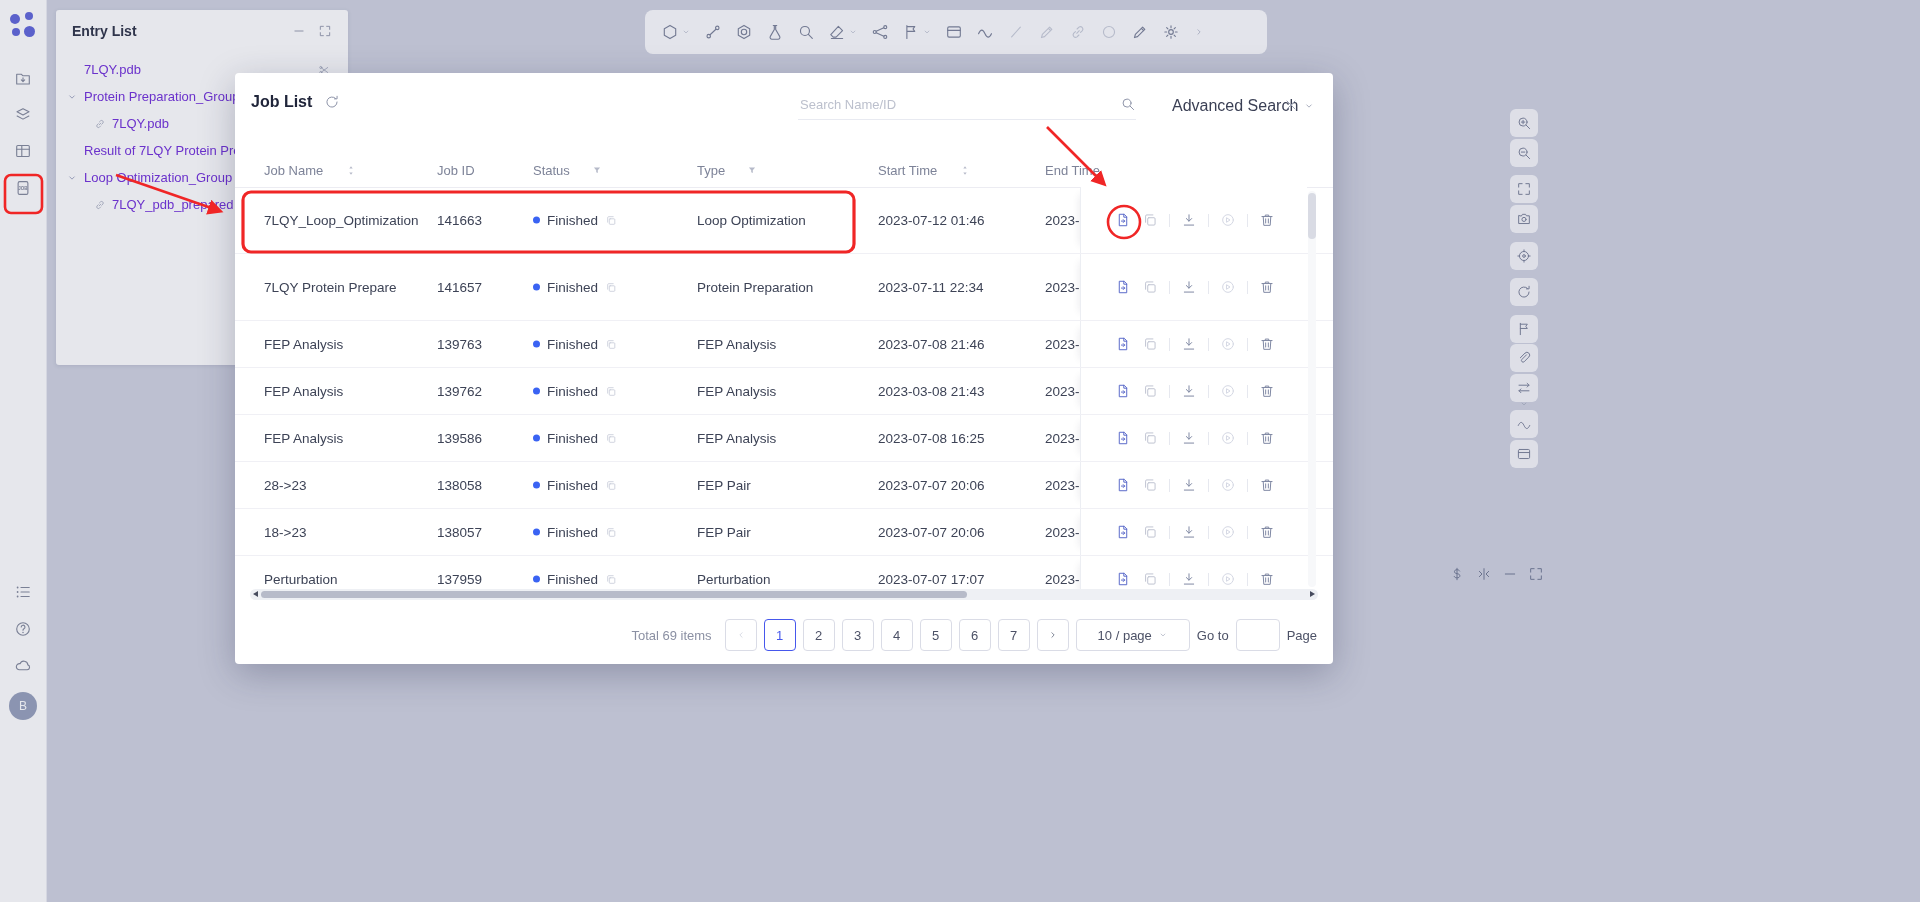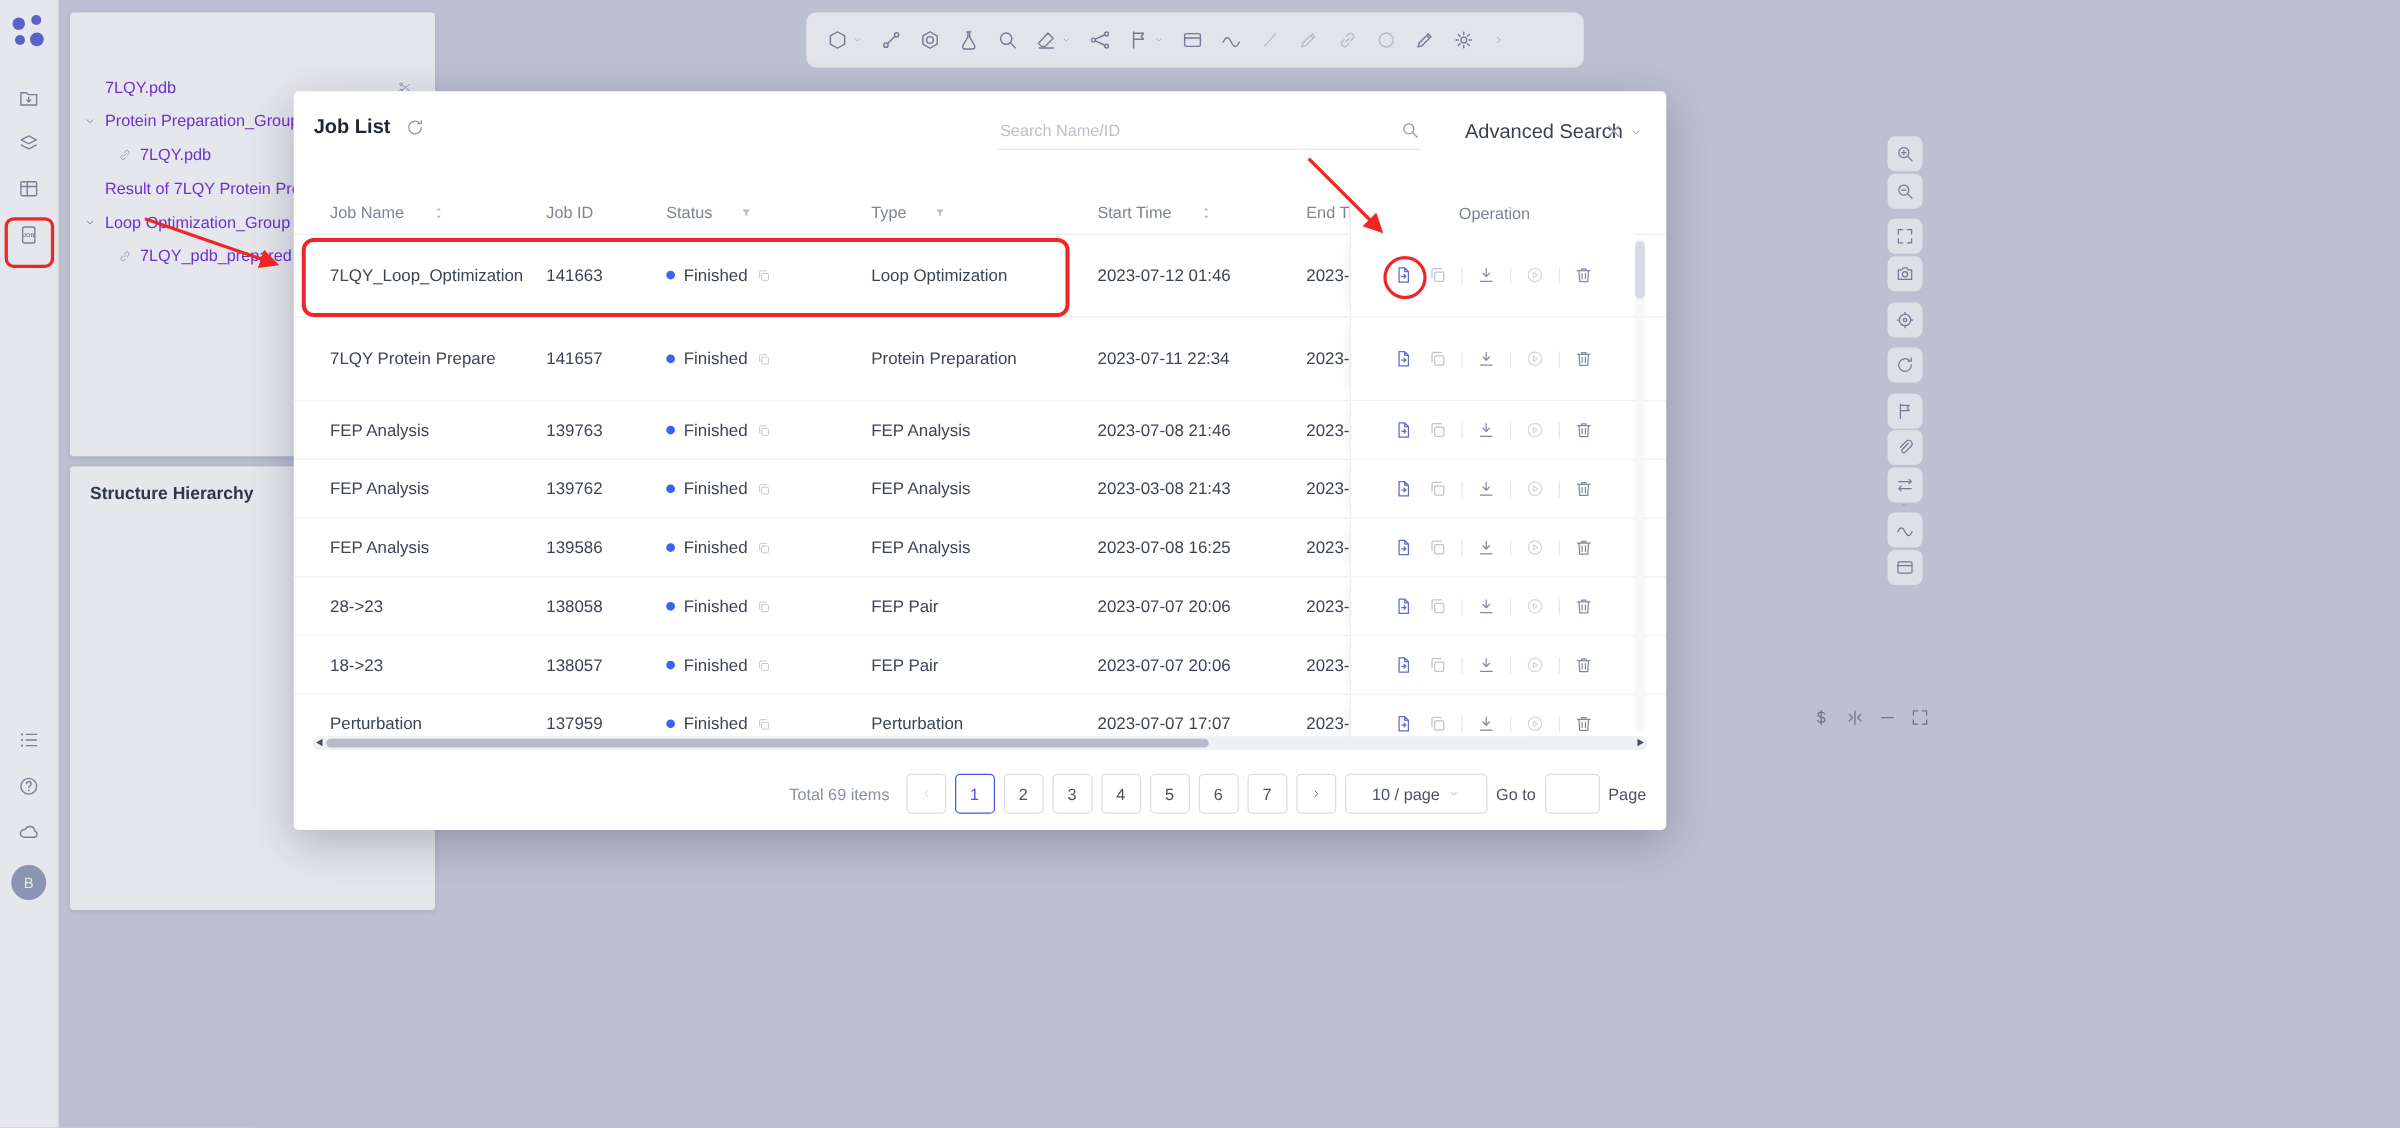--- a/index.html
+++ b/index.html
@@ -298,20 +298,31 @@
       </button>
     <button class="rbtn" style="top:649px">
         <svg class="ic i">
           <use href="#s-cloud"></use>
         </svg>
       </button>
     <div class="avatar">B</div>
   </div>
 
   <div class="panel" style="top:10px;height:355px">
+    <div class="phead">
+      <span class="ptitle">Entry List</span>
+      <span class="phicons">
+        <svg class="ic i14">
+            <use href="#s-minus"></use>
+          </svg>
+        <svg class="ic i14">
+            <use href="#s-expand"></use>
+          </svg>
+      </span>
+    </div>
     <div class="titem lv0" style="top:46px">
       <span>7LQY.pdb</span>
       <svg class="ic i12 tright">
           <use href="#s-scissors"></use>
         </svg>
     </div>
     <div class="titem lv0c" style="top:73px">
       <svg class="ic i12 tcaret">
           <use href="#s-cardown"></use>
         </svg>
@@ -333,25 +344,20 @@
       <span>Loop Optimization_Group</span>
     </div>
     <div class="titem lv1" style="top:181px">
       <svg class="ic i12 tlink">
           <use href="#s-link"></use>
         </svg>
       <span>7LQY_pdb_prepared</span>
     </div>
   </div>
 
-  <div class="panel" style="top:373px;height:355px">
-    <div class="phead">
-      <span class="ptitle">Structure Hierarchy</span>
-    </div>
-  </div>
 
   <div class="ttool">
     <span class="tgrp">
         <svg class="ic i">
           <use href="#s-hex"></use>
         </svg>
         <svg class="ic i10 car">
           <use href="#s-cardown"></use>
         </svg>
       </span>
@@ -544,23 +550,20 @@
         </span>
       <span class="th" style="left:643px">
           <span>Start Time</span>
           <svg class="ic i12 sort">
             <use href="#s-sort"></use>
           </svg>
         </span>
       <span class="th" style="left:810px">
           <span>End Time</span>
         </span>
-      <span class="ophead">
-          <span>Operation</span>
-        </span>
     </div>
 
     <div class="tbody">
 
       <div class="trow" style="top:0;height:67px">
         <span class="c cn">7LQY_Loop_Optimization</span>
         <span class="c ci">141663</span>
         <span class="c cs">
             <i class="dot"></i>
             <span>Finished</span>

